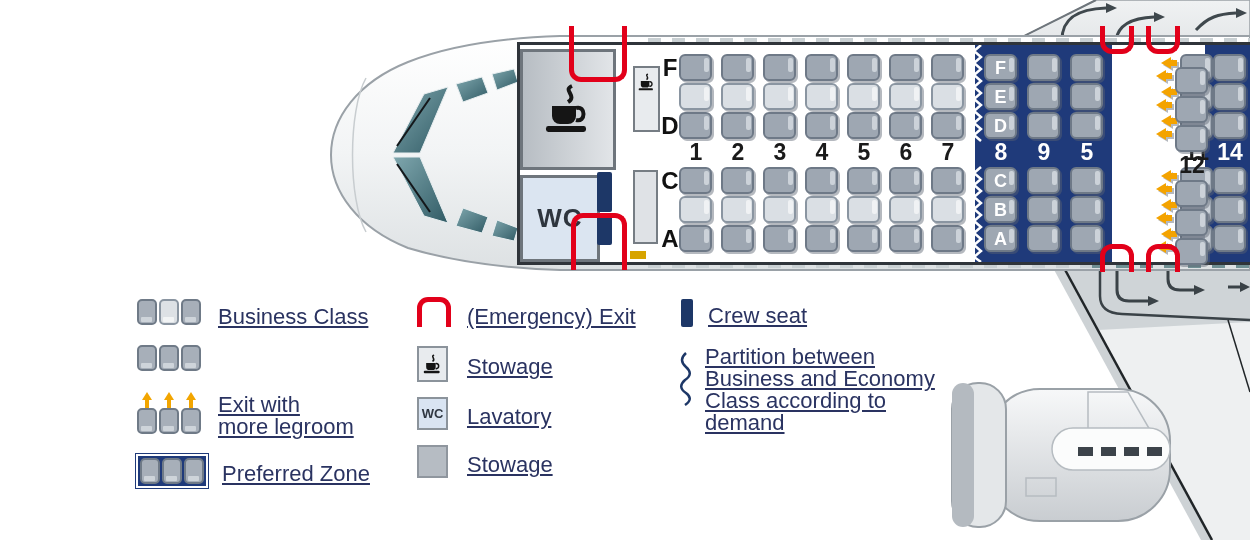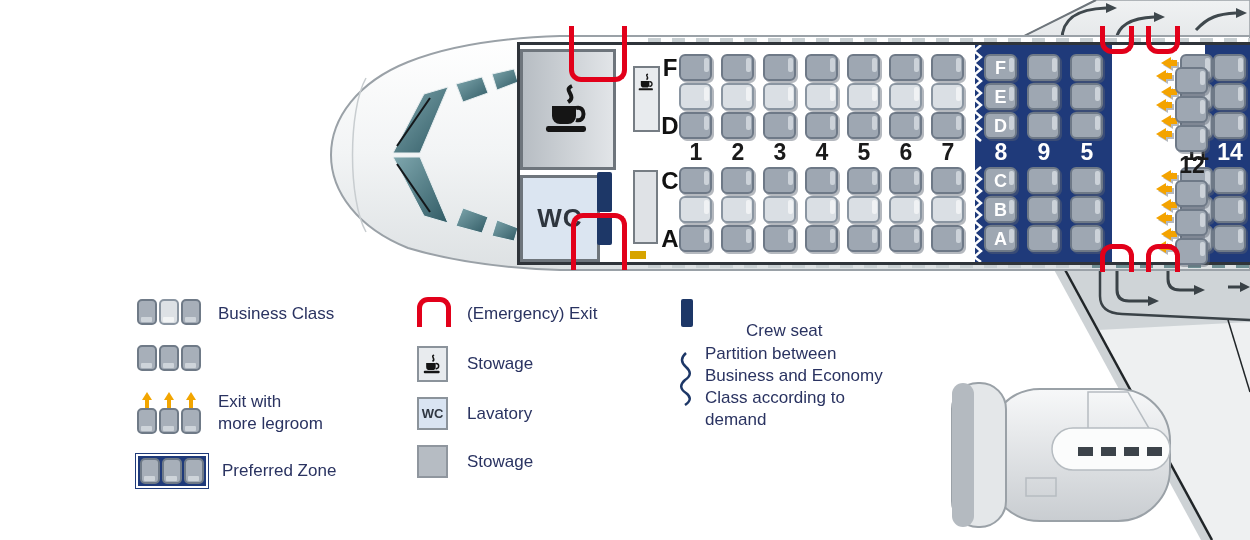--- a/index.html
+++ b/index.html
@@ -52,21 +52,21 @@
         font-weight:bold;font-size:23px;line-height:27px;color:#1a1a1a;}
   .row-number-white{color:#fff;}
   .front-letter{position:absolute;left:660px;width:20px;height:27px;text-align:center;
         font-weight:bold;font-size:24px;line-height:28px;color:#111;}
   .legroom-arrow{position:absolute;left:-19px;width:17px;height:12px;}
   .legroom-arrow::before{content:"";position:absolute;left:0;top:0;width:0;height:0;
         border-top:6px solid transparent;border-bottom:6px solid transparent;border-right:10px solid #f4a300;}
   .legroom-arrow::after{content:"";position:absolute;left:9px;top:3px;width:7px;height:6px;background:#f4a300;}
 
   
-  .legend-label{position:absolute;font-size:17px;color:#2a3361;white-space:nowrap;}
+  .legend-label{position:absolute;font-size:22px;color:#2a3361;white-space:nowrap;text-decoration:underline;}
   .lseat-row{position:absolute;display:flex;gap:2px;}
   .lseat{position:relative;width:20px;height:26px;box-sizing:border-box;background:#a7afb9;
          border:2px solid #6f7a87;border-radius:5px;}
   .lseat::after{content:"";position:absolute;left:2px;bottom:1px;width:11px;height:5px;
          background:#ced4da;border-radius:1px;}
   .lseat.light{background:#dde1e5;border-color:#8a95a1;}
   .lseat.light::after{background:#f2f4f5;}
   .preferred-box{position:absolute;display:flex;gap:2px;background:#1f3a7a;padding:4px;
          border:1px solid #1f3a7a;box-shadow:inset 0 0 0 2px #fff;}
   .arrow-up{position:relative;width:10px;height:17px;}
@@ -457,21 +457,21 @@
 
   <div class="legend-box legend-wc" style="left:417px;top:397px;">
     <span>WC</span>
   </div>
   <span class="legend-label" style="left:467px;top:404px;text-align:right;">Lavatory</span>
 
   <div class="legend-box legend-stowage" style="left:417px;top:445px;"></div>
   <span class="legend-label" style="left:467px;top:452px;">Stowage</span>
 
   <div class="legend-crew" style="left:681px;top:299px;"></div>
-  <span class="legend-label" style="left:708px;top:321px;margin-left:38px;">Crew seat</span>
+  <span class="legend-label" style="left:708px;top:303px;">Crew seat</span>
 
   <svg class="abs" style="left:676px;top:352px;" width="16" height="54">
     <path d="M10 1 Q2 8 10 15 Q18 22 9 28 Q1 35 10 41 Q18 47 9 53" fill="none" stroke="#1d3767" stroke-width="2.5"></path>
   </svg>
   <span class="legend-label" style="left:705px;top:344px;">Partition between</span>
   <span class="legend-label" style="left:705px;top:366px;">Business and Economy</span>
   <span class="legend-label" style="left:705px;top:388px;">Class according to</span>
   <span class="legend-label" style="left:705px;top:410px;">demand</span>
 
 </div>

